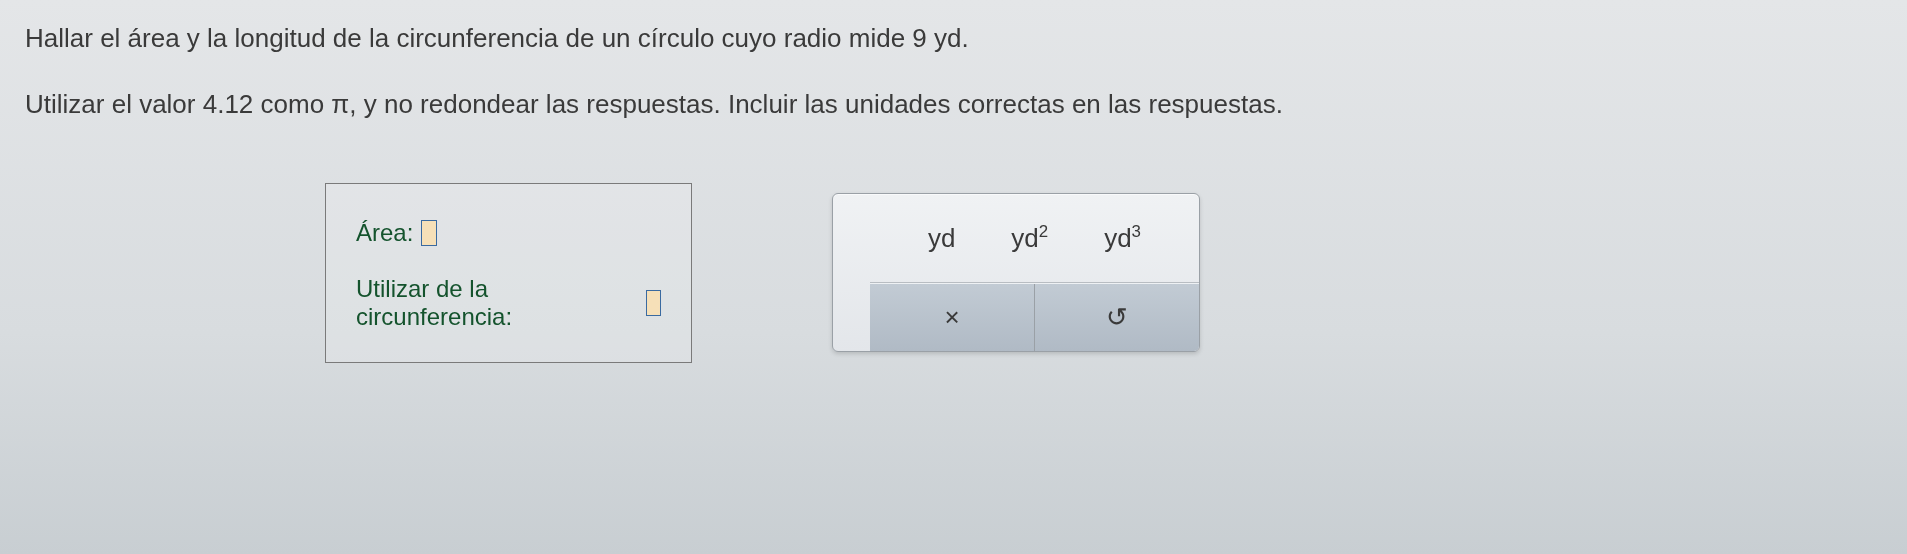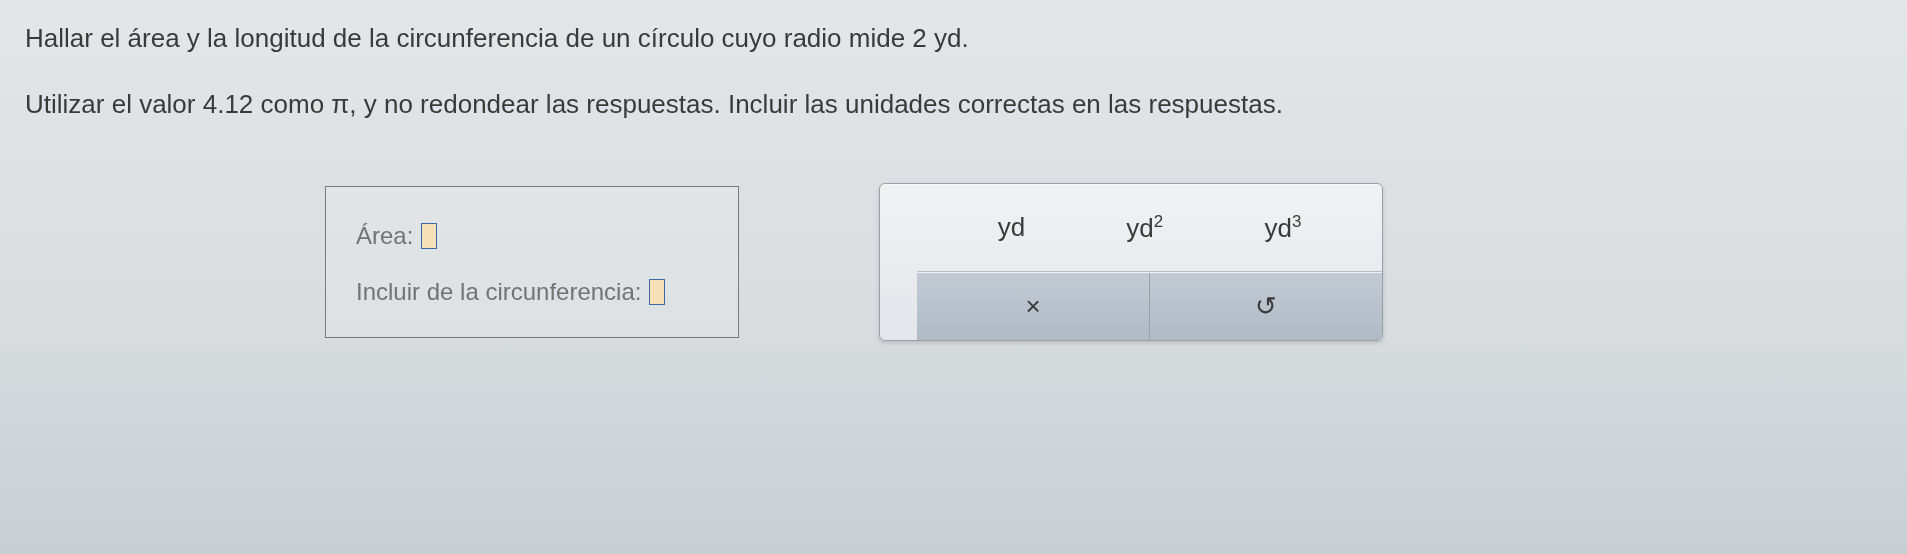--- a/index.html
+++ b/index.html
@@ -27,23 +27,23 @@
   }
   .circle-wrap {
     position: relative;
     width: 260px;
     height: 260px;
   }
   .answer-box {
     border: 1px solid #7a7a7a;
     background: rgba(255,255,255,0.15);
     padding: 25px 30px;
-    width: 414px;
+    width: 367px;
     font-size: 24px;
-    color: #737373;
+    color: #14532d;
   }
   .answer-row {
     display: flex;
     align-items: center;
     gap: 8px;
     margin: 10px 0 28px 0;
   }
   .answer-row:last-child { margin-bottom: 6px; }
   .slot {
     display: inline-block;
@@ -51,21 +51,21 @@
     height: 26px;
     border: 1px solid #3a6aa0;
     background: #f6e0b8;
     vertical-align: middle;
   }
   .units-panel {
     border: 1px solid #9aa0a6;
     border-radius: 6px;
     background: linear-gradient(180deg, #f0f2f4 0%, #e3e6ea 100%);
     box-shadow: 0 2px 4px rgba(0,0,0,0.15), inset 0 1px 0 rgba(255,255,255,0.6);
-    width: 504px;
+    width: 368px;
     overflow: hidden;
     padding-left: 37px;
   }
   .units-top {
     display: flex;
     justify-content: space-around;
     align-items: center;
     padding: 28px 30px;
     font-size: 26px;
     color: #3a3a3a;
@@ -85,33 +85,33 @@
     cursor: pointer;
   }
   .bottom-btn + .bottom-btn {
     border-left: 1px solid #9aa0a6;
   }
   sup { font-size: 0.65em; }
 </style>
 </head>
 <body>
 
-<div class="instruction">Hallar el área y la longitud de la circunferencia de un círculo cuyo radio mide 2 yd.</div>
+<div class="instruction">Hallar el área y la longitud de la circunferencia de un círculo cuyo radio mide 9 yd.</div>
 <div class="instruction">Utilizar el valor 4.12 como π, y no redondear las respuestas. Incluir las unidades correctas en las respuestas.</div>
 
 <div class="content-row">
 
 
   <div class="answer-box">
     <div class="answer-row">
       <span>Área:</span>
       <span class="slot"></span>
     </div>
     <div class="answer-row">
-      <span>Incluir de la circunferencia:</span>
+      <span>Utilizar de la circunferencia:</span>
       <span class="slot"></span>
     </div>
   </div>
 
   <div class="units-panel">
     <div class="units-top">
       <span>yd</span>
       <span><span>yd</span><sup>2</sup></span>
       <span><span>yd</span><sup>3</sup></span>
     </div>

